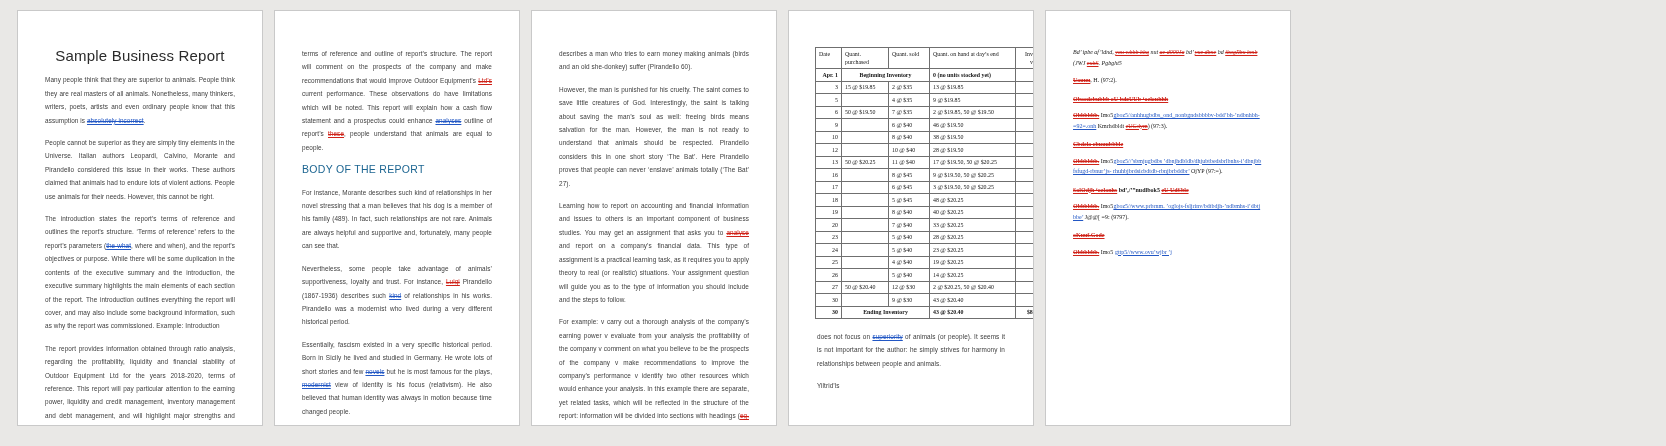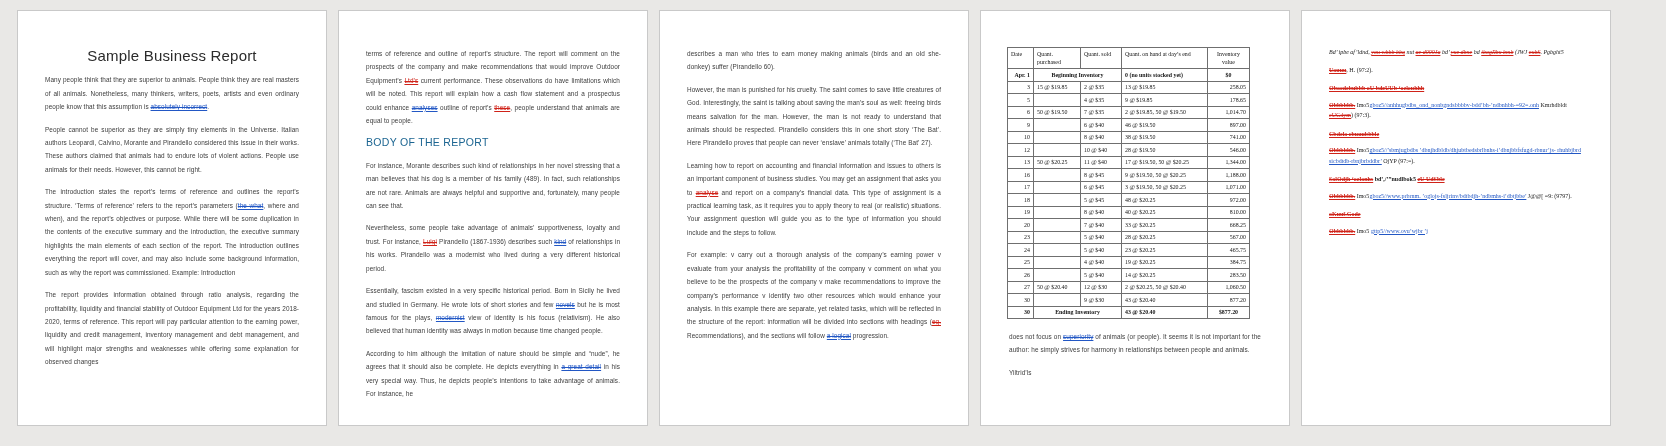--- a/index.html
+++ b/index.html
@@ -1,19 +1,19 @@
 <!DOCTYPE html>
 <html><head>
 <meta charset="utf-8">
 <style>
   html,body{margin:0;padding:0;}
   body{width:1666px;height:446px;background:#e9e8e6;overflow:hidden;
        font-family:"Liberation Sans",sans-serif;}
   .pages{display:flex;gap:11px;padding:10px 0 0 17px;}
-  .page{flex:none;width:310px;height:416px;background:#fff;border:1px solid #c9c9c9;
+  .page{flex:none;width:246px;height:416px;background:#fff;border:1px solid #c9c9c9;
         box-sizing:border-box;overflow:hidden;}
   .inner{padding:36px 27px 0;}
   .body-txt, .body-txt p{font-size:6.4px;line-height:13.4px;color:#3c3c3c;
         text-align:justify;letter-spacing:.08px;}
   .body-txt p{margin:0 0 9px;}
   .doc-title{font-size:15px;font-weight:400;color:#2b2b2b;text-align:center;
         margin:2px 0 11px;letter-spacing:.2px;}
   .sec-head{font-size:10.5px;font-weight:400;color:#1c6591;text-align:left;
         margin:7px 0 9px;letter-spacing:.3px;}
   .chg-blue{color:#2257c4;text-decoration-line:underline line-through;text-decoration-thickness:1px;}

